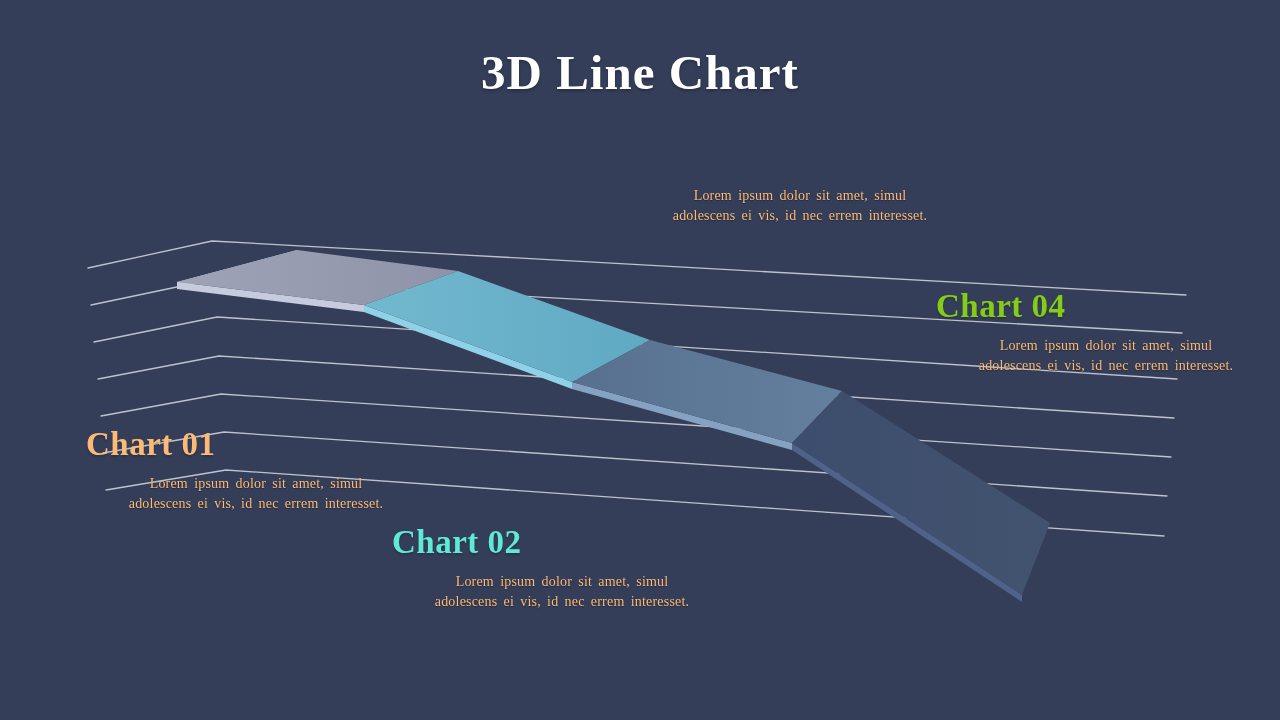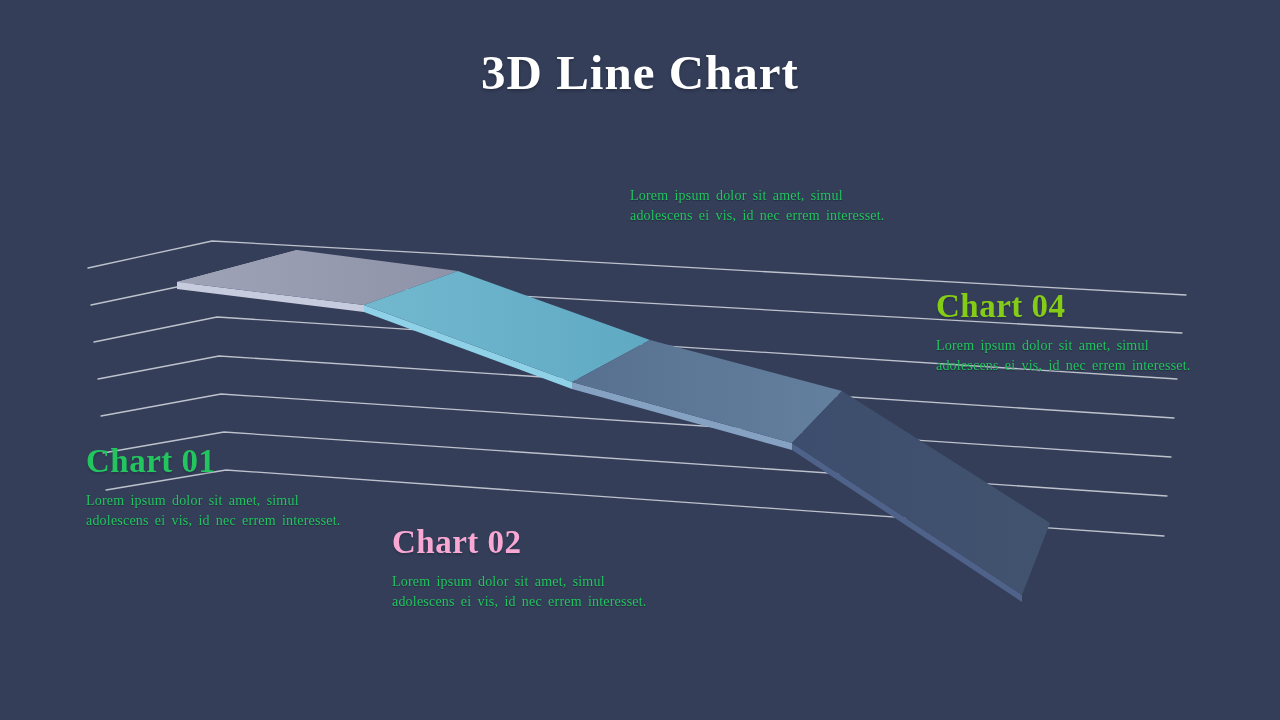--- a/index.html
+++ b/index.html
@@ -21,23 +21,24 @@
   .note{position:absolute;width:340px;}
   .note-title{
     margin:0 0 11px 0;
     font-size:33px;font-weight:700;line-height:38px;
     letter-spacing:0.5px;
     text-shadow:0 2px 2px rgba(0,0,0,0.18);
   }
   .note-line{
     margin:0;
     font-size:14px;line-height:19.5px;
-    color:#22c55e;
+    color:#fdba74;
     word-spacing:2.5px;letter-spacing:0.2px;
     text-shadow:0 1px 1px rgba(0,0,0,0.35);
+    text-align:center;
   }
   .note-1{left:86px;top:425px;}
   .note-2{left:392px;top:523px;}
   .note-3{left:630px;top:186px;}
   .note-4{left:936px;top:287px;}
 </style>
 </head>
 <body>
 
 <div class="slide" style="background: rgb(52, 62, 89);">
@@ -75,27 +76,27 @@
       <polygon points="364,305 458,271 650,340 572,382" fill="url(#grad-1)"></polygon>
       <polygon points="572,382 792,443 792,450 572,389" fill="#86a2c3"></polygon>
       <polygon points="572,382 650,340 842,391 792,443" fill="url(#grad-2)"></polygon>
       <polygon points="792,443 1022,595 1022,602 792,450" fill="#4f628a"></polygon>
       <polygon points="792,443 842,391 1050,523 1022,595" fill="url(#grad-3)"></polygon>
     </svg>
 
   <div class="page-title" style="color: rgb(255, 255, 255);">3D Line Chart</div>
 
   <div class="note note-1">
-    <h2 class="note-title" style="color: #22c55e; margin-top: 17px;">Chart 01</h2>
+    <h2 class="note-title" style="color: #fdba74;">Chart 01</h2>
     <p class="note-line">Lorem ipsum dolor sit amet,  simul</p>
     <p class="note-line">adolescens ei vis, id nec errem  interesset.</p>
   </div>
 
   <div class="note note-2">
-    <h2 class="note-title" style="color: #f9a8d4;">Chart 02</h2>
+    <h2 class="note-title" style="color: #5eead4;">Chart 02</h2>
     <p class="note-line">Lorem ipsum dolor sit amet,  simul</p>
     <p class="note-line">adolescens ei vis, id nec errem  interesset.</p>
   </div>
 
   <div class="note note-3">
     <p class="note-line">Lorem ipsum dolor sit amet,  simul</p>
     <p class="note-line">adolescens ei vis, id nec errem  interesset.</p>
   </div>
 
   <div class="note note-4">

